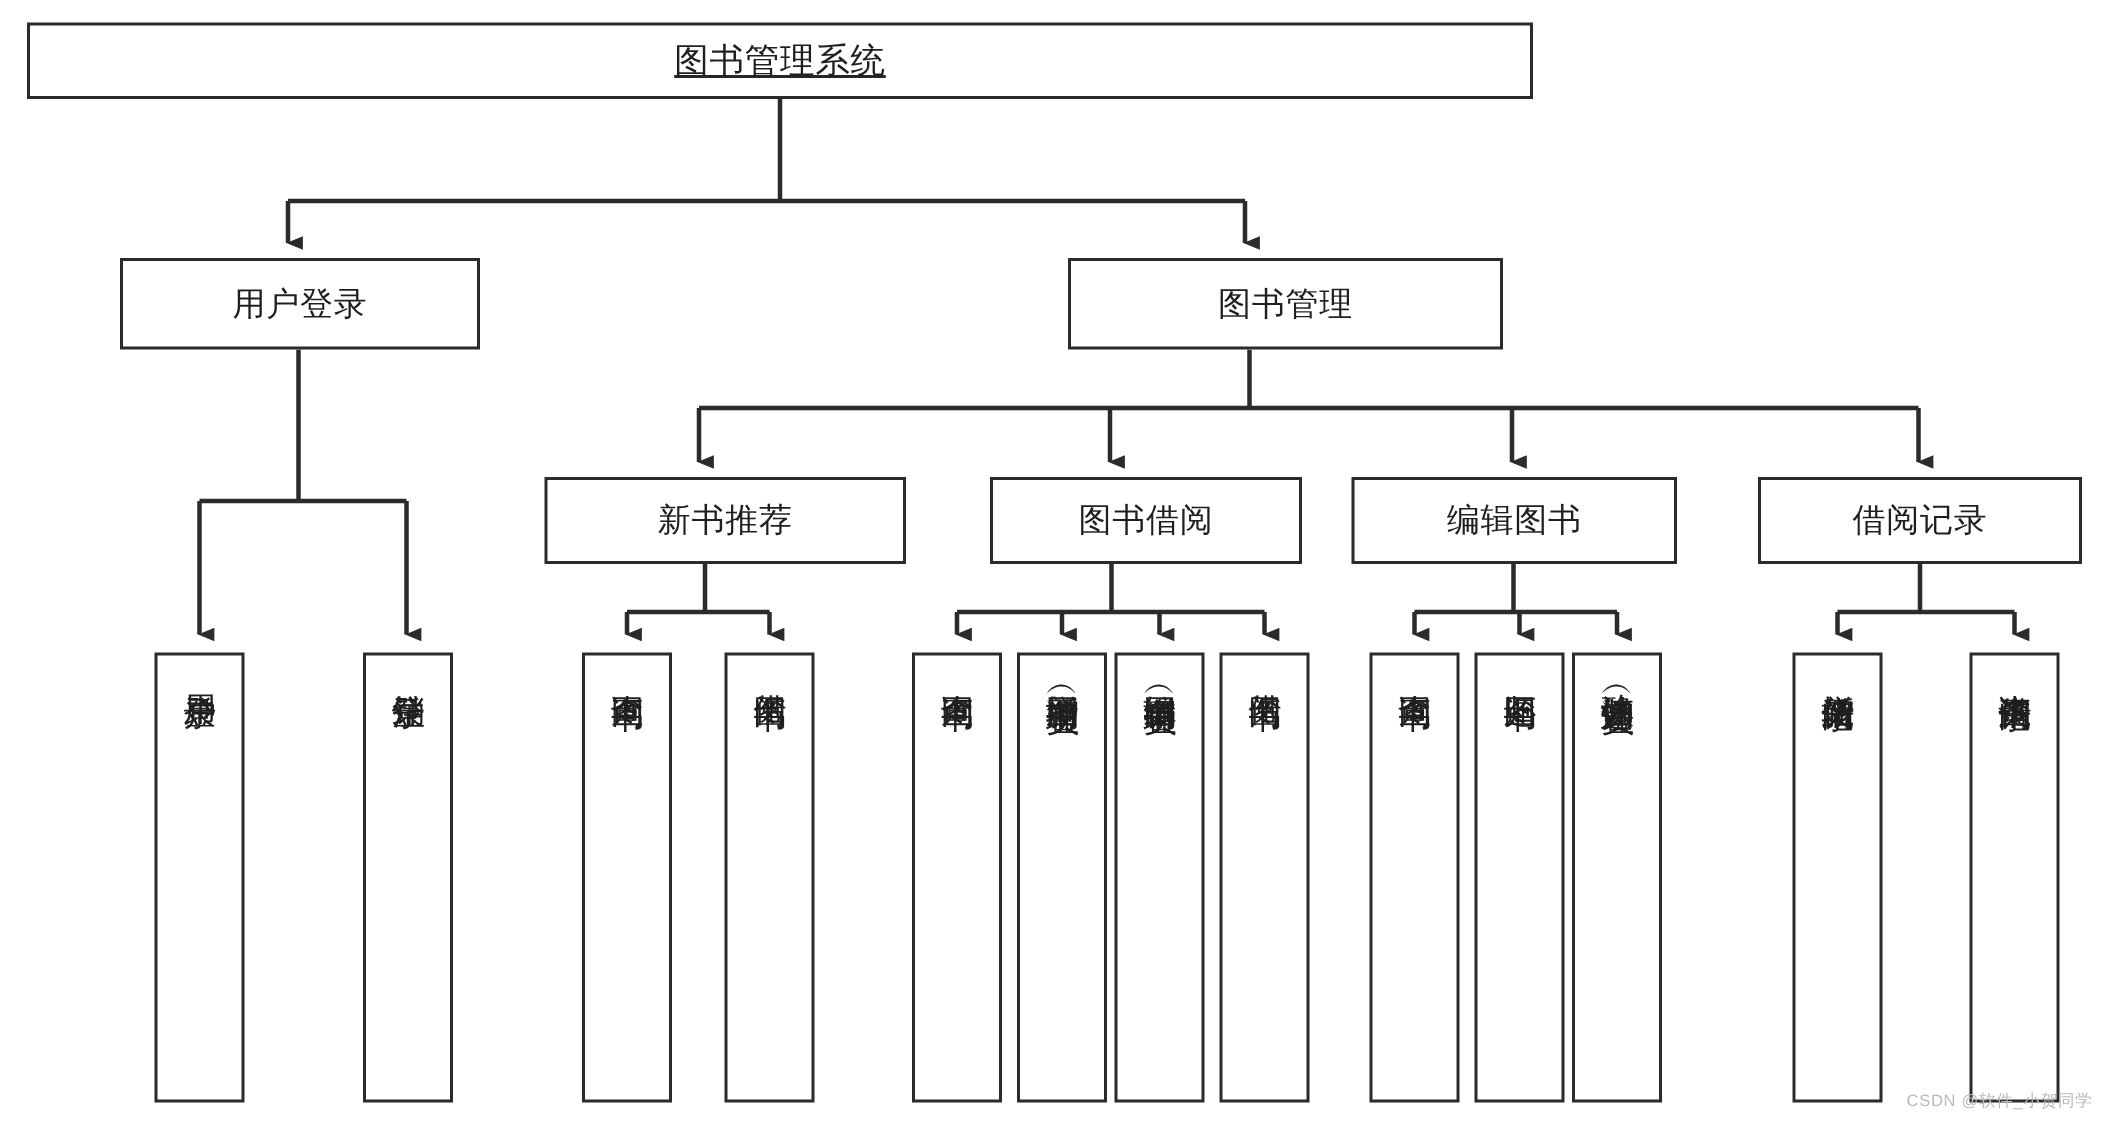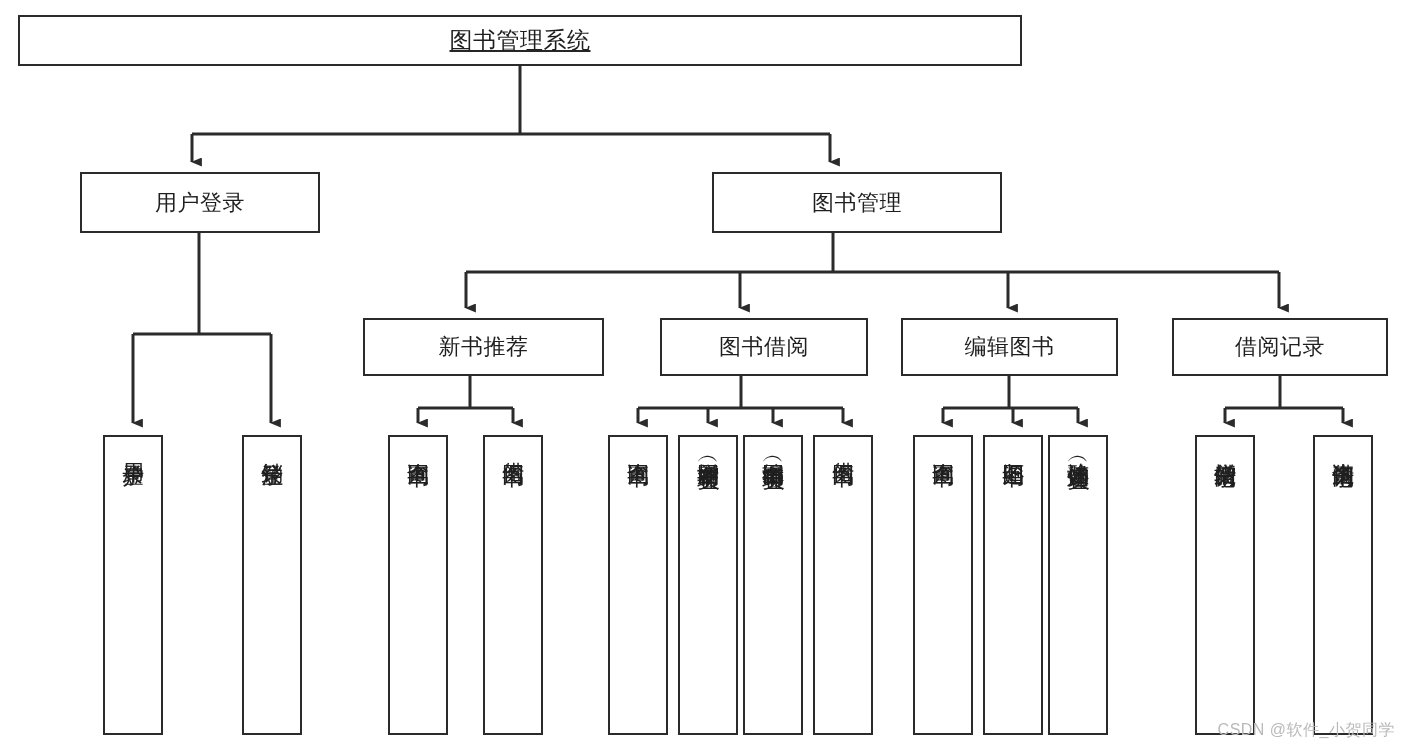--- a/index.html
+++ b/index.html
@@ -58,21 +58,21 @@
     font-size: 22px;
     line-height: 1.30;
     letter-spacing: 1px;
     white-space: nowrap;
     text-align: start;
   }
   .watermark {
     position: absolute;
     right: 10px;
     bottom: 6px;
-    font-size: 16px;
+    font-size: 11px;
     color: #b9b9b9;
     letter-spacing: 0.5px;
     z-index: 6;
     white-space: nowrap;
   }
 </style>
 </head>
 <body>
 
 <div id="canvas">

